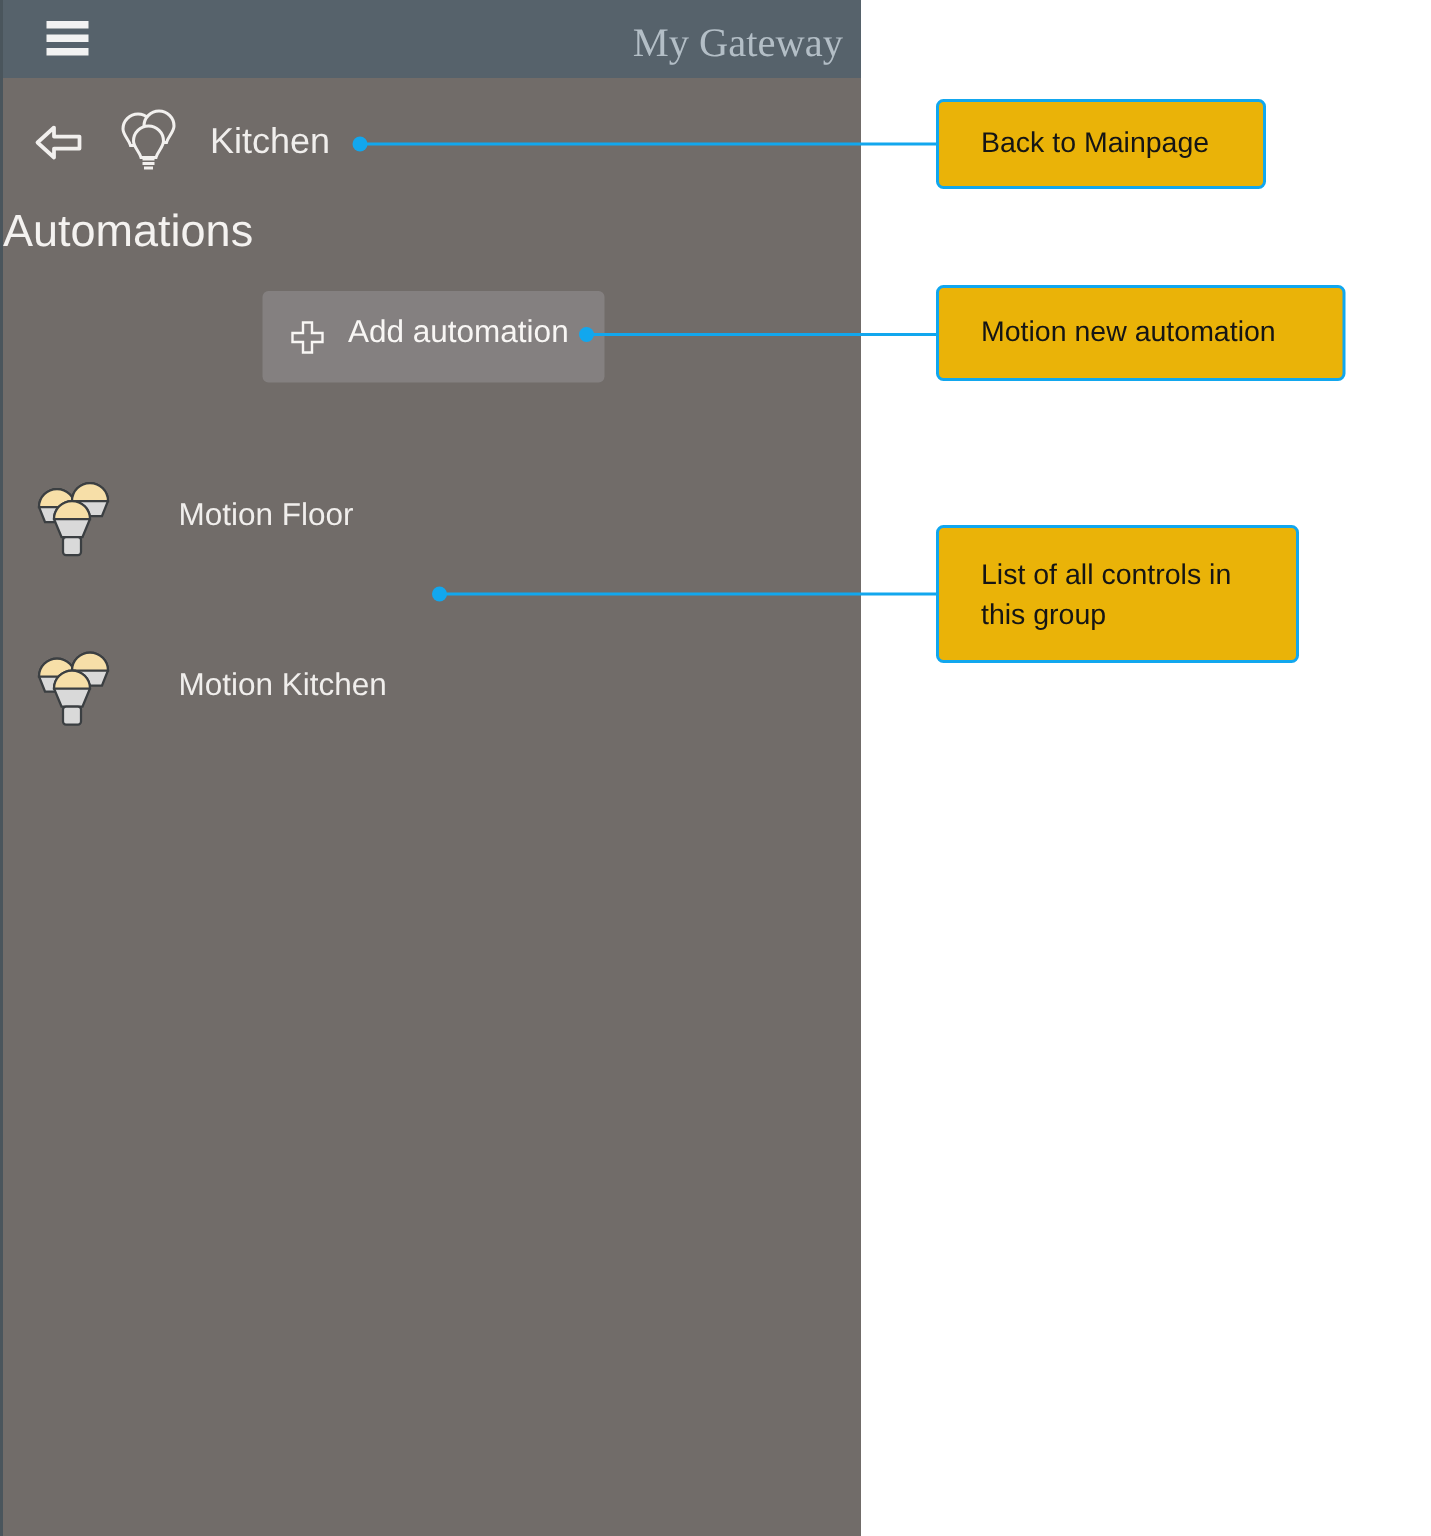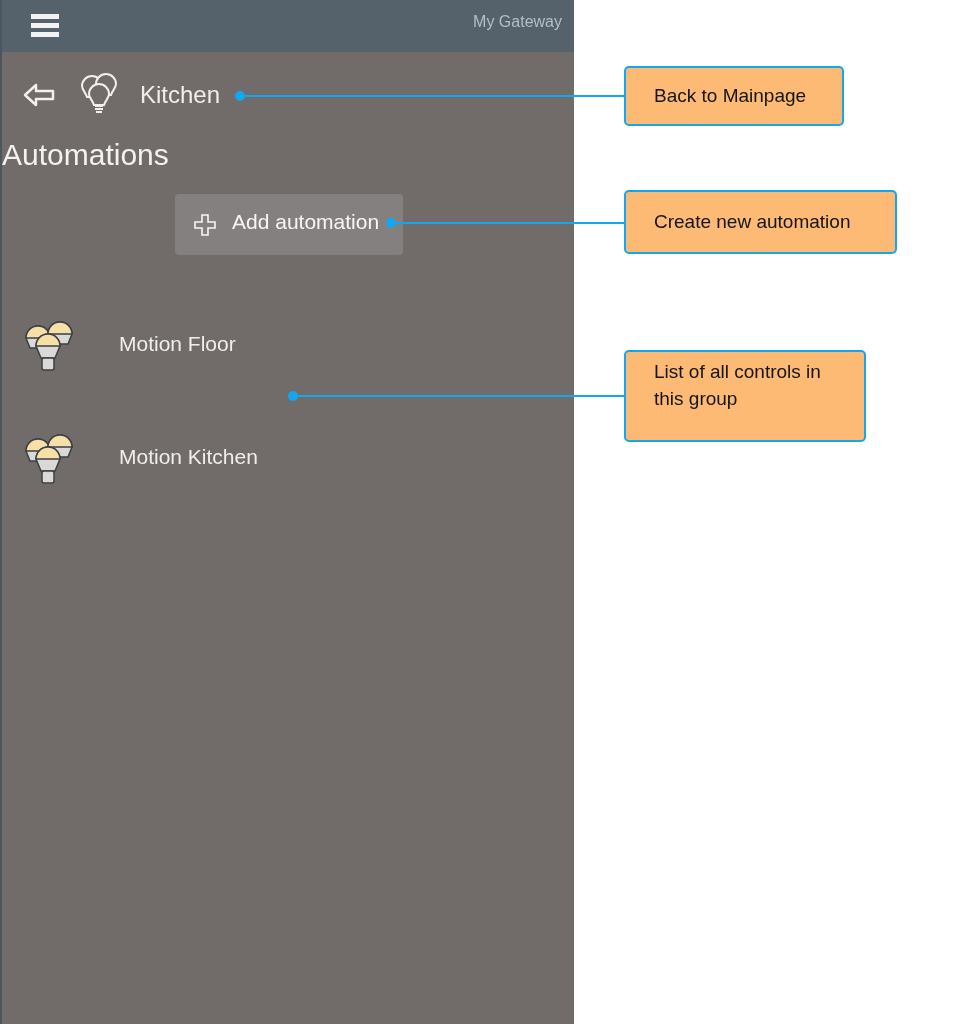--- a/index.html
+++ b/index.html
@@ -3,36 +3,36 @@
 <meta charset="utf-8">
 <style>
   html, body { margin:0; padding:0; }
   body { width:954px; height:1024px; background:#ffffff; position:relative; overflow:hidden;
          font-family:"Liberation Sans", "DejaVu Sans", sans-serif; }
   .panel { position:absolute; left:0; top:0; width:574px; height:1024px; background:#716c69;
            border-left:2px solid #4a555c; box-sizing:border-box; }
   .topbar { position:absolute; left:0; top:0; width:100%; height:52px; background:#56626b; }
   .hamburger { position:absolute; left:29px; top:14px; width:28px; height:24px; cursor:pointer; }
   .hamburger span { display:block; height:5px; background:#f2f2f2; margin-bottom:4px; }
-  .app-title { position:absolute; right:12px; top:13px; font-size:16px; color:#b3bec6; }
+  .app-title { position:absolute; right:12px; top:13px; font-size:27px; color:#b3bec6;font-family:Liberation Serif, serif; }
   .crumb { position:absolute; left:0; top:70px; height:48px; width:100%; }
   .back-icon { position:absolute; left:20px; top:12px; width:34px; height:26px; cursor:pointer; }
   .group-icon { position:absolute; left:74px; top:2px; width:46px; height:46px; }
   .group-label { position:absolute; left:138px; top:11px; font-size:24px; color:#f0eeec; }
   .page-title { position:absolute; left:0; width:574px; top:138px; text-align:left; font-size:30px; color:#f4f2f0; }
   .add-btn { position:absolute; left:173px; top:194px; width:228px; height:61px; background:#848080;
              border-radius:4px; cursor:pointer; }
   .add-btn .plus { position:absolute; left:19px; top:20px; width:22px; height:22px; }
   .add-btn .lbl { position:absolute; left:57px; top:16px; font-size:21px; color:#f8f6f4; }
   .list-item { position:absolute; left:0; width:574px; height:70px; cursor:pointer; }
   .list-item .bulbs { position:absolute; left:20px; top:0; width:66px; height:66px; }
   .list-item .lbl { position:absolute; left:117px; top:18px; font-size:21px; color:#f0eeec; }
   .connector { position:absolute; height:2px; background:#12a7ee; }
   .dot { position:absolute; width:10px; height:10px; border-radius:50%; background:#12a7ee; }
-  .callout { position:absolute; border:2px solid #12a7ee; border-radius:5px; background:#fdba74;
+  .callout { position:absolute; border:2px solid #12a7ee; border-radius:5px; background:#eab308;
              box-sizing:border-box; font-size:19px; color:#151515; padding:0 0 0 28px; }
 </style>
 </head>
 <body>
 
 <div class="panel">
   <div class="topbar">
     <div class="hamburger">
         <span></span>
         <span></span>
@@ -95,17 +95,17 @@
     <span class="lbl">Motion Kitchen</span>
   </div>
 </div>
 
 <div class="dot" style="left:235px; top:91px;"></div>
 <div class="connector" style="left:240px; top:95px; width:386px;"></div>
 <div class="callout" style="left:624px; top:66px; width:220px; height:60px; line-height:56px;">Back to Mainpage</div>
 
 <div class="dot" style="left:386px; top:218px;"></div>
 <div class="connector" style="left:391px; top:222px; width:235px;"></div>
-<div class="callout" style="left:624px; top:190px; width:273px; height:64px; line-height:60px;">Create new automation</div>
+<div class="callout" style="left:624px; top:190px; width:273px; height:64px; line-height:60px;">Motion new automation</div>
 
 <div class="dot" style="left:288px; top:391px;"></div>
 <div class="connector" style="left:293px; top:395px; width:333px;"></div>
-<div class="callout" style="left:624px; top:350px; width:242px; height:92px; padding-top:6px; padding-right:20px; line-height:27px;">List of all controls in this group</div>
+<div class="callout" style="left:624px; top:350px; width:242px; height:92px; padding-top:18px; padding-right:20px; line-height:27px;">List of all controls in this group</div>
 
 </body></html>

